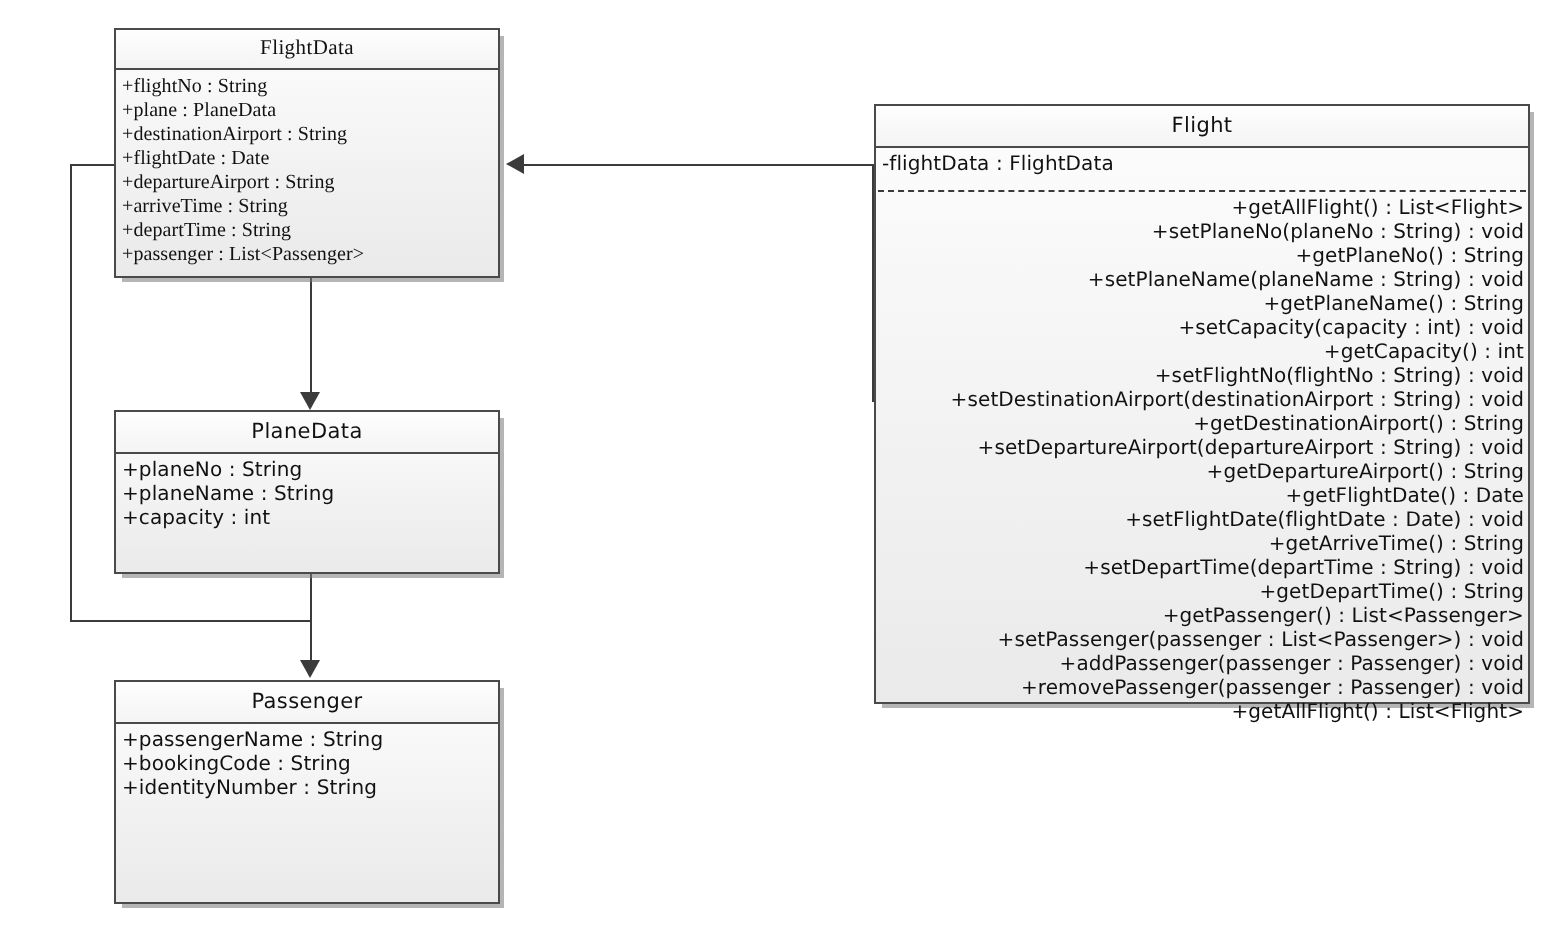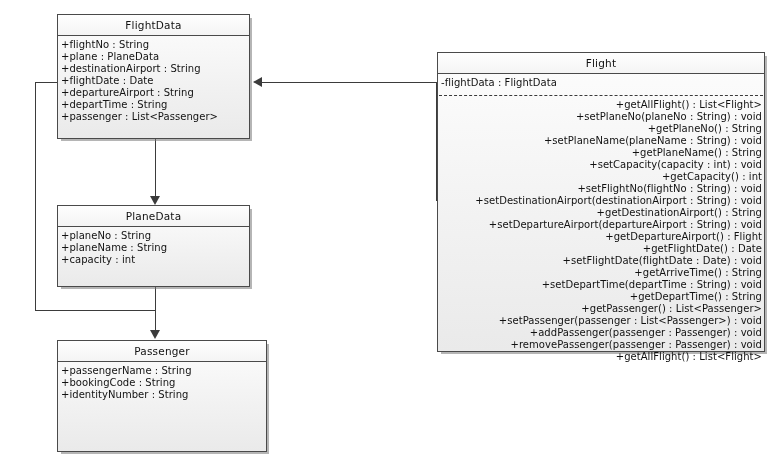--- a/index.html
+++ b/index.html
@@ -97,43 +97,44 @@
   <div class="conn-v" style="left:155px; top:139px; height:58px;"></div>
   <div class="arrow-down" style="left:150px; top:196px;"></div>
 
   <div class="conn-v" style="left:155px; top:287px; height:46px;"></div>
   <div class="arrow-down" style="left:150px; top:330px;"></div>
 
   <div class="conn-h" style="left:35px; top:82px; width:23px;"></div>
   <div class="conn-v" style="left:35px; top:82px; height:229px;"></div>
   <div class="conn-h" style="left:35px; top:310px; width:121px;"></div>
 
-  <div class="uml-class" style="left:57px; top:14px; width:193px; height:125px;">
+  <div class="uml-class" style="left:57px; top:14px; width:193px; height:125px;font-family:Liberation Serif, serif;">
     <div class="uml-title">FlightData</div>
     <div class="uml-section">
       <div class="uml-line">+flightNo : String</div>
       <div class="uml-line">+plane : PlaneData</div>
       <div class="uml-line">+destinationAirport : String</div>
       <div class="uml-line">+flightDate : Date</div>
       <div class="uml-line">+departureAirport : String</div>
+      <div class="uml-line">+arriveTime : String</div>
       <div class="uml-line">+departTime : String</div>
       <div class="uml-line">+passenger : List&lt;Passenger&gt;</div>
     </div>
   </div>
 
   <div class="uml-class" style="left:57px; top:205px; width:193px; height:82px;">
     <div class="uml-title">PlaneData</div>
     <div class="uml-section">
       <div class="uml-line">+planeNo : String</div>
       <div class="uml-line">+planeName : String</div>
       <div class="uml-line">+capacity : int</div>
     </div>
   </div>
 
-  <div class="uml-class" style="left:57px; top:340px; width:210px; height:112px;">
+  <div class="uml-class" style="left:57px; top:340px; width:193px; height:112px;">
     <div class="uml-title">Passenger</div>
     <div class="uml-section">
       <div class="uml-line">+passengerName : String</div>
       <div class="uml-line">+bookingCode : String</div>
       <div class="uml-line">+identityNumber : String</div>
     </div>
   </div>
 
   <div class="uml-class" style="left:437px; top:52px; width:328px; height:300px;">
     <div class="uml-title">Flight</div>
@@ -146,21 +147,21 @@
       <div class="uml-line">+setPlaneNo(planeNo : String) : void</div>
       <div class="uml-line">+getPlaneNo() : String</div>
       <div class="uml-line">+setPlaneName(planeName : String) : void</div>
       <div class="uml-line">+getPlaneName() : String</div>
       <div class="uml-line">+setCapacity(capacity : int) : void</div>
       <div class="uml-line">+getCapacity() : int</div>
       <div class="uml-line">+setFlightNo(flightNo : String) : void</div>
       <div class="uml-line">+setDestinationAirport(destinationAirport : String) : void</div>
       <div class="uml-line">+getDestinationAirport() : String</div>
       <div class="uml-line">+setDepartureAirport(departureAirport : String) : void</div>
-      <div class="uml-line">+getDepartureAirport() : Flight</div>
+      <div class="uml-line">+getDepartureAirport() : String</div>
       <div class="uml-line">+getFlightDate() : Date</div>
       <div class="uml-line">+setFlightDate(flightDate : Date) : void</div>
       <div class="uml-line">+getArriveTime() : String</div>
       <div class="uml-line">+setDepartTime(departTime : String) : void</div>
       <div class="uml-line">+getDepartTime() : String</div>
       <div class="uml-line">+getPassenger() : List&lt;Passenger&gt;</div>
       <div class="uml-line">+setPassenger(passenger : List&lt;Passenger&gt;) : void</div>
       <div class="uml-line">+addPassenger(passenger : Passenger) : void</div>
       <div class="uml-line">+removePassenger(passenger : Passenger) : void</div>
       <div class="uml-line">+getAllFlight() : List&lt;Flight&gt;</div>

